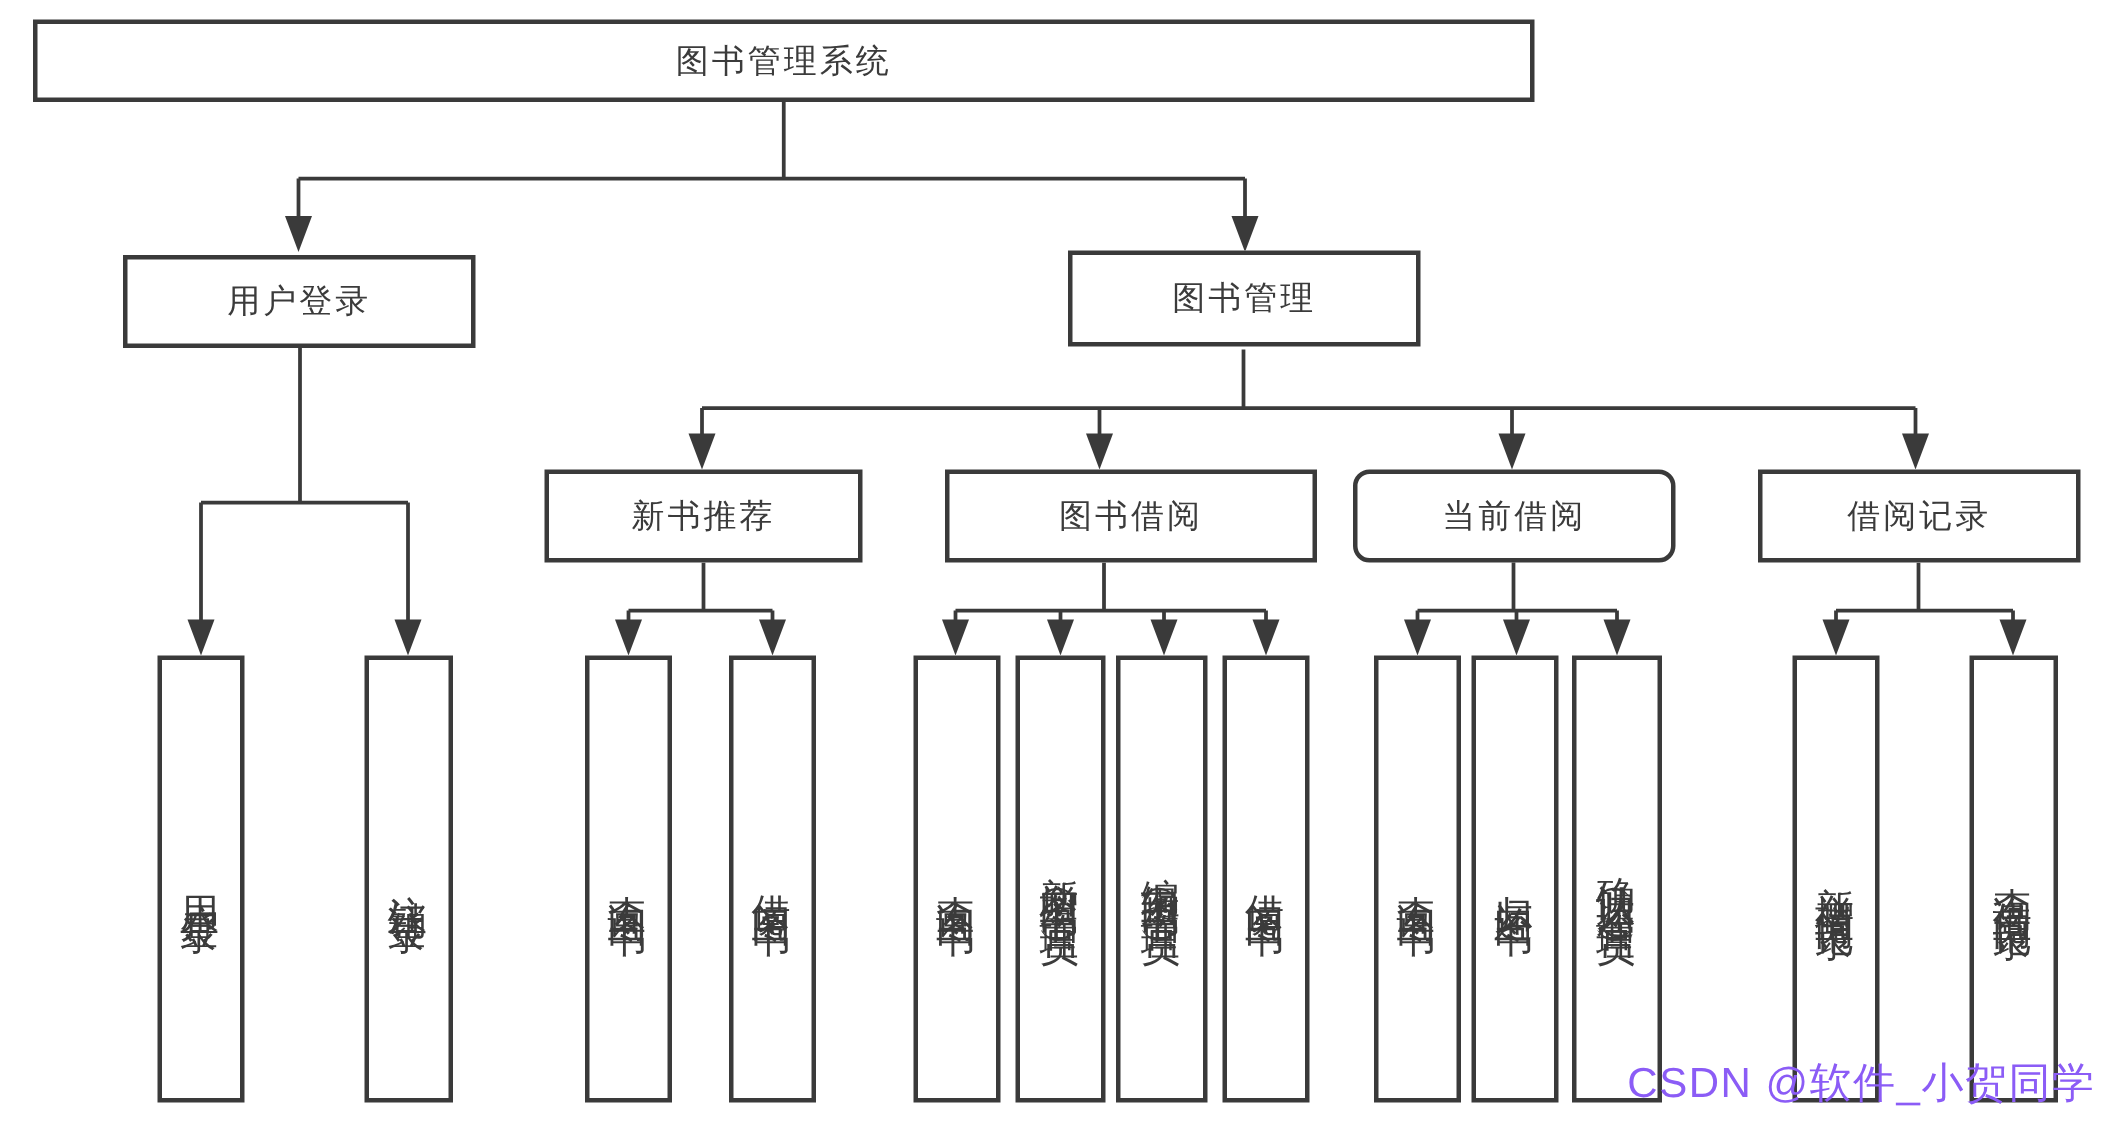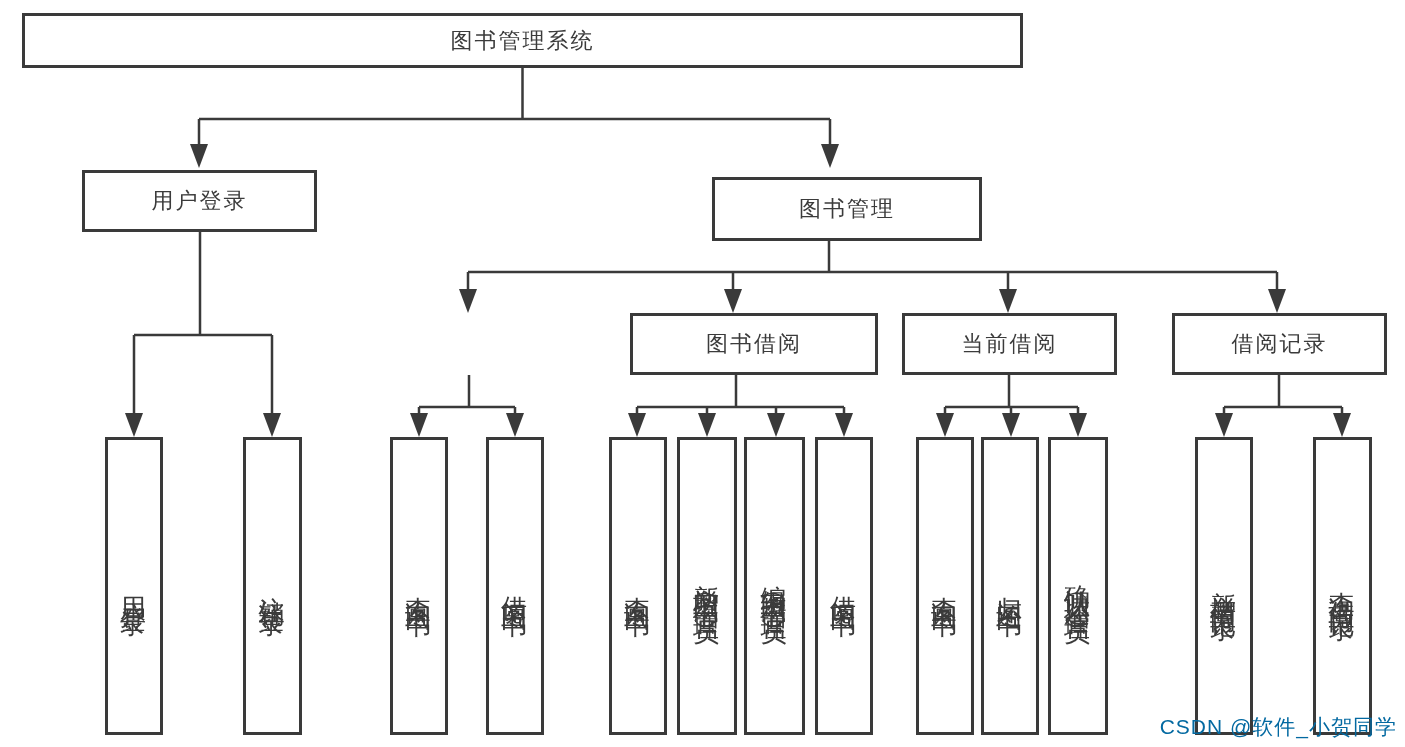--- a/index.html
+++ b/index.html
@@ -48,22 +48,22 @@
     text-orientation: mixed;
     font-size: 26px;
     color: #3b3b3b;
     letter-spacing: 5px;
     z-index: 1;
   }
   .watermark {
     position: absolute;
     right: 8px;
     bottom: 6px;
-    font-size: 21px;
-    color: #0369a1;
+    font-size: 28px;
+    color: #8b5cf6;
     letter-spacing: 1px;
     z-index: 2;
     white-space: nowrap;
   }
 </style>
 </head>
 <body>
 
 <div class="canvas">
 
@@ -103,24 +103,25 @@
       <polygon points="1002,413 1020,413 1011,437"></polygon>
       <polygon points="1069,413 1087,413 1078,437"></polygon>
       <polygon points="1215,413 1233,413 1224,437"></polygon>
       <polygon points="1333,413 1351,413 1342,437"></polygon>
     </g>
   </svg>
 
   <div class="hbox" style="left:22px; top:13px; width:1001px; height:55px;">图书管理系统</div>
 
   <div class="hbox" style="left:82px; top:170px; width:235px; height:62px;">用户登录</div>
-  <div class="hbox" style="left:712px; top:177px; width:270px; height:64px;">图书管理</div>
+  <div class="hbox" style="left:712px; top:167px; width:235px; height:64px;">图书管理</div>
 
+  <div class="hbox" style="left:363px; top:313px; width:212px; height:62px;">新书推荐</div>
   <div class="hbox" style="left:630px; top:313px; width:248px; height:62px;">图书借阅</div>
-  <div class="hbox" style="left:902px; top:313px; width:215px; height:62px;">当前借阅</div>
+  <div class="hbox" style="left:902px; top:313px; width:215px; height:62px;border-radius:11px;">当前借阅</div>
   <div class="hbox" style="left:1172px; top:313px; width:215px; height:62px;">借阅记录</div>
 
   <div class="vbox" style="left:105px; width:58px;">用户登录</div>
   <div class="vbox" style="left:243px; width:59px;">注销登录</div>
 
   <div class="vbox" style="left:390px; width:58px;">查询图书</div>
   <div class="vbox" style="left:486px; width:58px;">借阅图书</div>
 
   <div class="vbox" style="left:609px; width:58px;">查询图书</div>
   <div class="vbox" style="left:677px; width:60px;">新增图书（管理员）</div>

